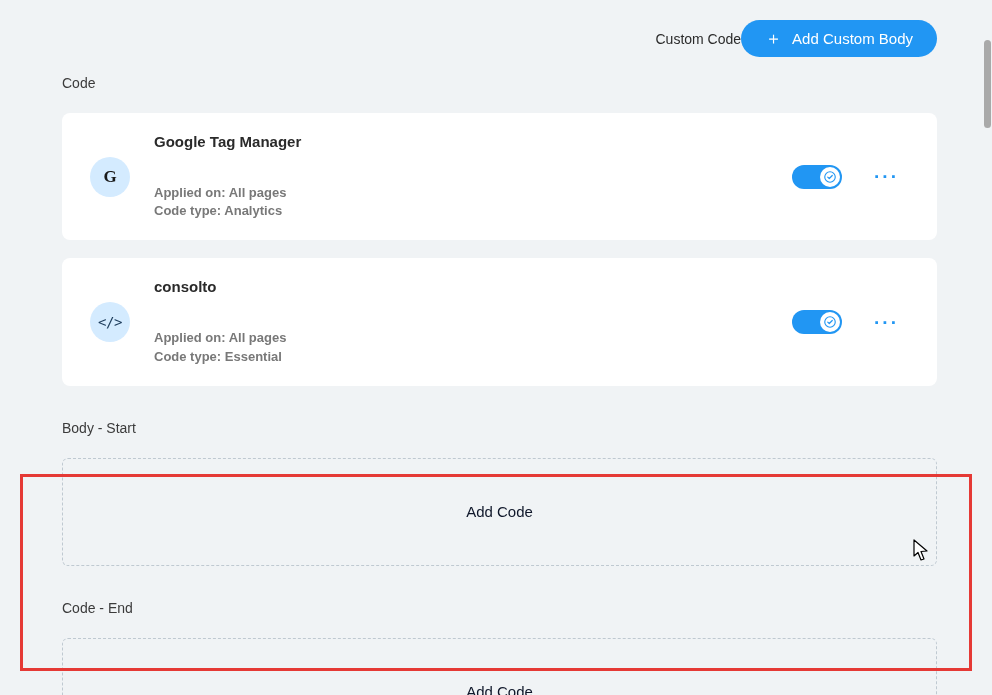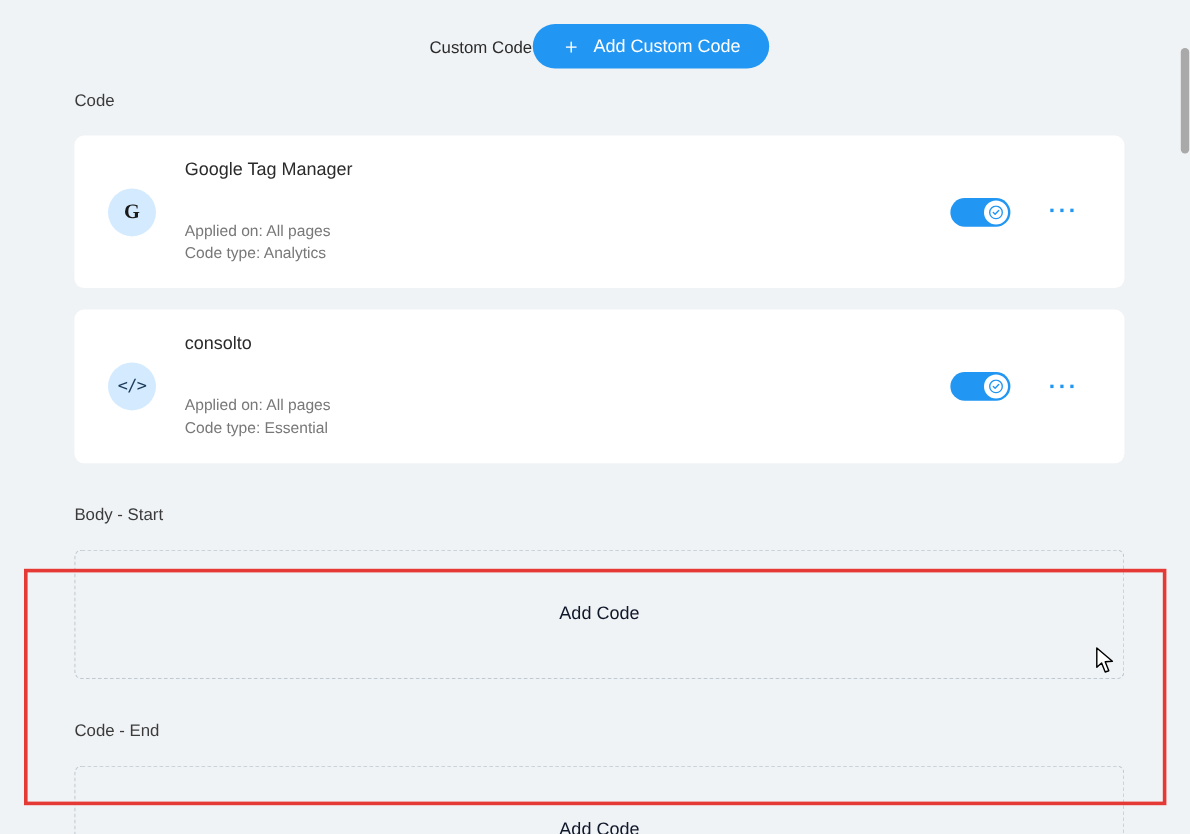--- a/index.html
+++ b/index.html
@@ -9,21 +9,21 @@
       width: 992px;
       height: 695px;
       overflow: hidden;
       position: relative;
     }
     .page {
       padding: 20px 55px 20px 62px;
     }
     .top-row {
       display: flex;
-      justify-content: center;
+      justify-content: flex-end;
       align-items: center;
       margin-bottom: 18px;
     }
     .page-title {
       font-size: 14px;
       color: #2b2b2b;
     }
     .add-btn {
       background: #2196f3;
       color: #fff;
@@ -70,21 +70,21 @@
       font-weight: 700;
       font-size: 17px;
       color: #1a1a1a;
     }
     .card-icon .code {
       font-family: monospace;
       font-size: 14px;
       color: #1a3a5a;
       letter-spacing: -0.5px;
     }
-    .card-body { flex: 1; }
+    .card-body { flex: 1; font-weight: bold; }
     .card-title {
       font-size: 15px;
       color: #2a2a2a;
       margin-bottom: 4px;
     }
     .card-meta {
       font-size: 13px;
       color: #787878;
       line-height: 1.4;
       margin-top: 34px;
@@ -181,21 +181,21 @@
   </style>
 </head>
 <body>
 
 <div class="page">
 
   <div class="top-row">
     <div class="page-title">Custom Code</div>
     <button class="add-btn">
       <span class="plus">＋</span>
-      <span>Add Custom Code</span>
+      <span>Add Custom Body</span>
     </button>
   </div>
 
   <div class="section-label">Code</div>
 
   <div class="card">
     <div class="card-icon">
       <span class="g">G</span>
     </div>
     <div class="card-body">

